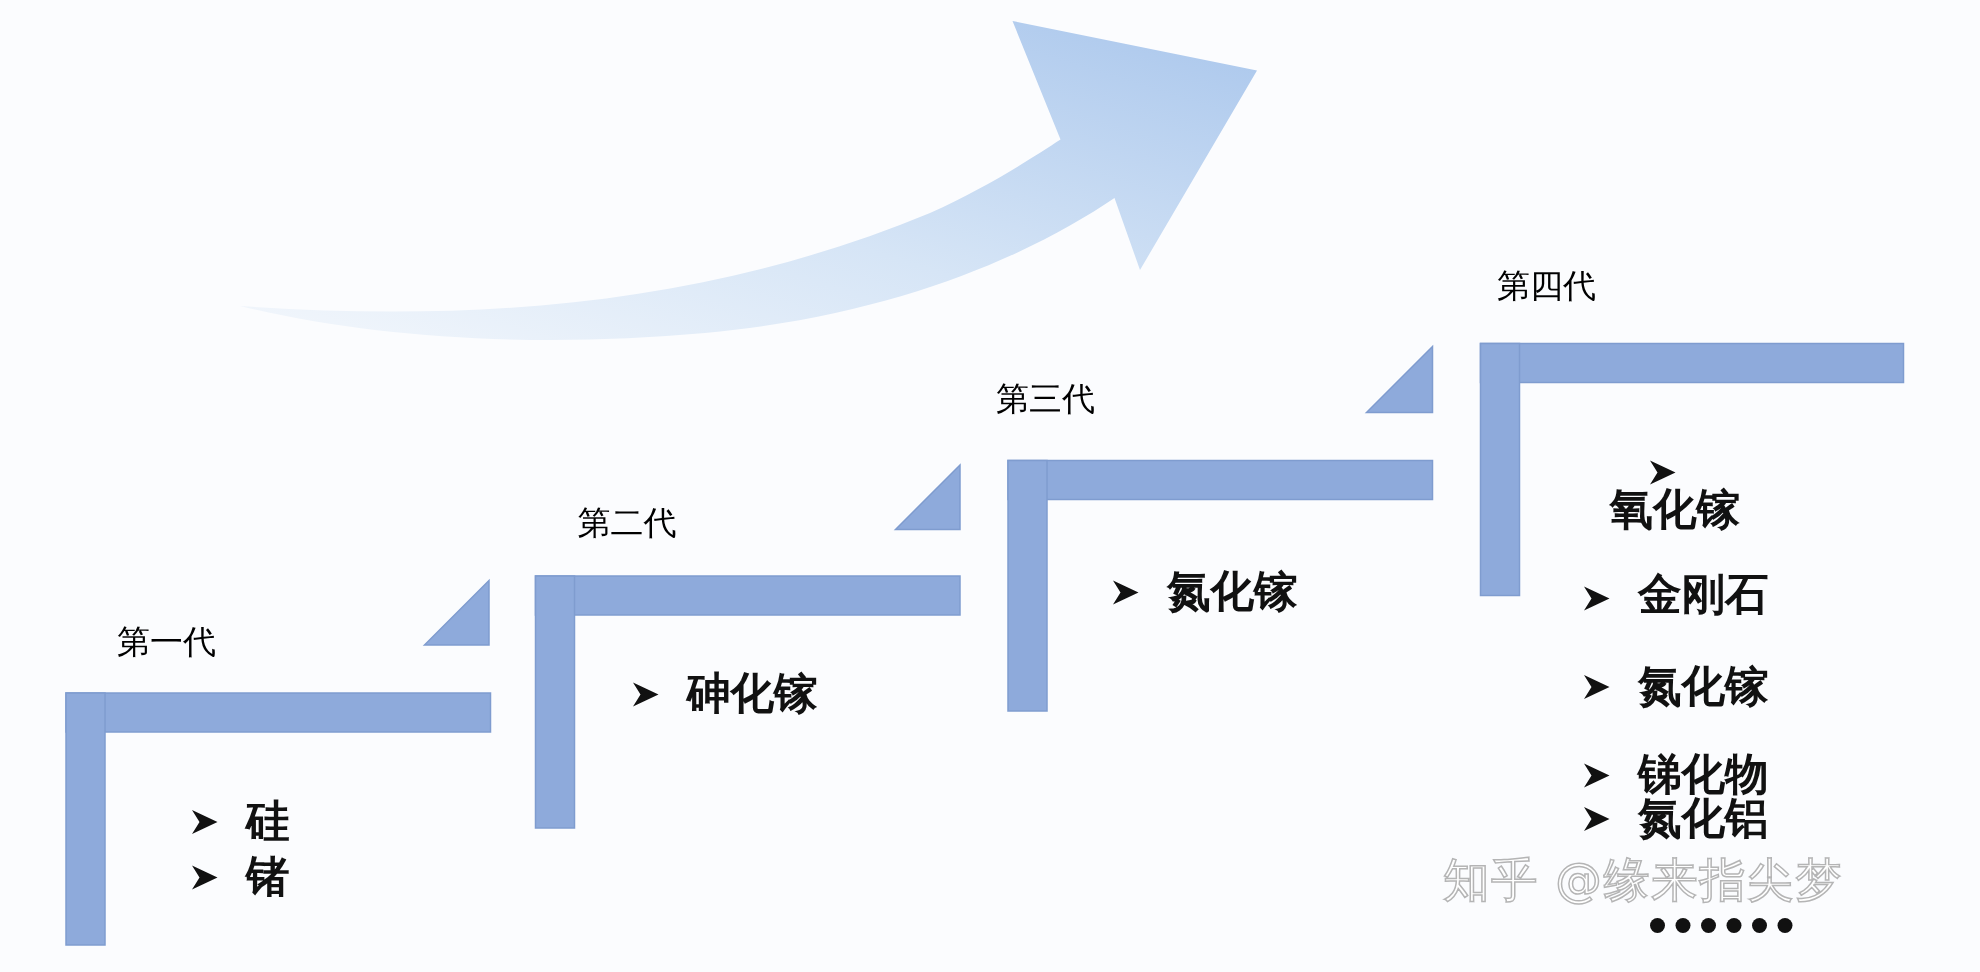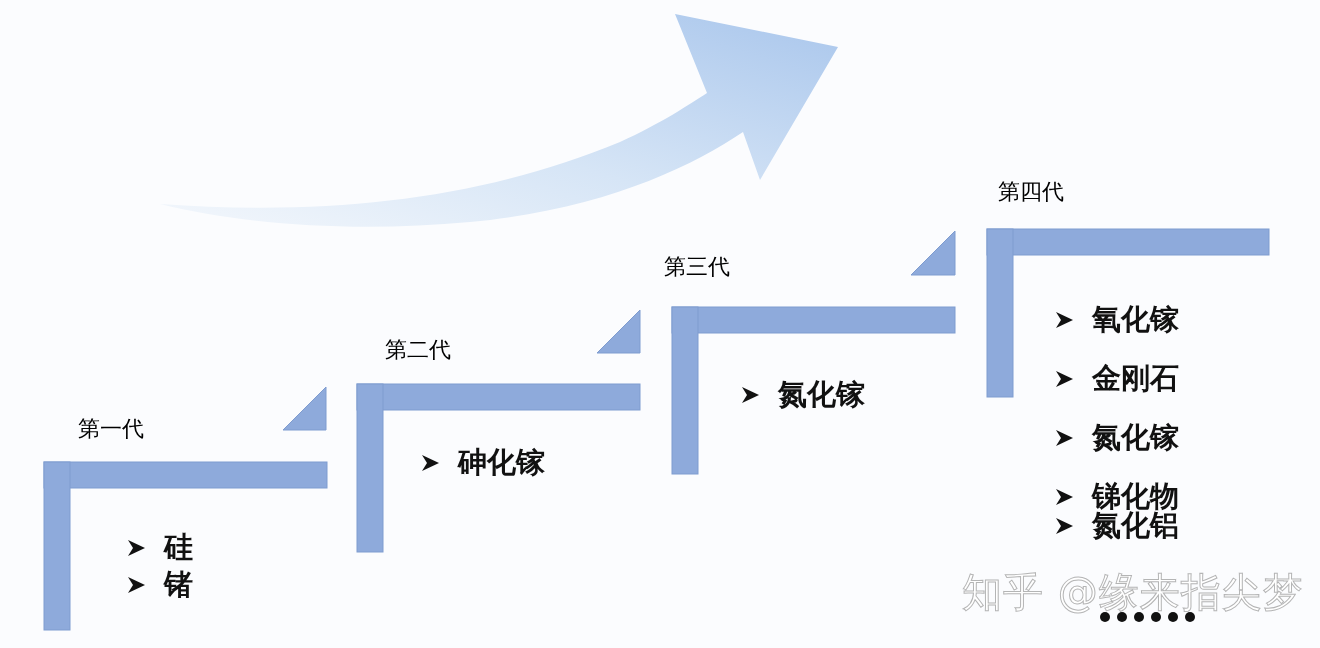--- a/index.html
+++ b/index.html
@@ -16,21 +16,21 @@
       letter-spacing: 0px; white-space: nowrap; line-height: 1;
     }
     .item-list { position: absolute; margin: 0; padding: 0; list-style: none; }
     .item {
       display: flex; align-items: center; white-space: nowrap;
       font-size: 29px; font-weight: bold; color: #111; line-height: 1;
     }
     .bullet { width: 20px; height: 20px; margin-right: 18px; flex: 0 0 auto; }
     .watermark {
       position: absolute; left: 962px; top: 572px;
-      font-size: 40px; color: rgba(255,255,255,0.92);
+      font-size: 31px; color: rgba(255,255,255,0.92);
       -webkit-text-stroke: 1px rgba(120,120,120,0.55);
       letter-spacing: 1px; white-space: nowrap; line-height: 1;
     }
     .dots { position: absolute; left: 1100px; top: 612px; display: flex; gap: 7px; }
     .dot { width: 10px; height: 10px; border-radius: 50%; background: #111; }
   </style>
 </head>
 <body>
 
 <div class="canvas">
@@ -109,27 +109,27 @@
     <li class="item" style="margin-bottom:30px;">
       <svg class="bullet" viewBox="0 0 20 20">
           <path d="M2 2 L19 10 L2 18 L7 10 Z" fill="#111"></path>
         </svg>
       <span>氮化镓</span>
     </li>
   </ul>
 
   <div class="gen-title" style="left:998px; top:181px;">第四代</div>
   <ul class="item-list" style="left:1054px; top:305px;">
-    <li class="item" style="margin-bottom:30px;">
+    <li class="item" style="margin-bottom:30px;flex-direction:column;">
       <svg class="bullet" viewBox="0 0 20 20">
           <path d="M2 2 L19 10 L2 18 L7 10 Z" fill="#111"></path>
         </svg>
       <span>氧化镓</span>
     </li>
-    <li class="item" style="margin-bottom:30px;">
+    <li class="item" style="margin-bottom:30px;font-family:Liberation Mono, monospace;">
       <svg class="bullet" viewBox="0 0 20 20">
           <path d="M2 2 L19 10 L2 18 L7 10 Z" fill="#111"></path>
         </svg>
       <span>金刚石</span>
     </li>
     <li class="item" style="margin-bottom:30px;">
       <svg class="bullet" viewBox="0 0 20 20">
           <path d="M2 2 L19 10 L2 18 L7 10 Z" fill="#111"></path>
         </svg>
       <span>氮化镓</span>

